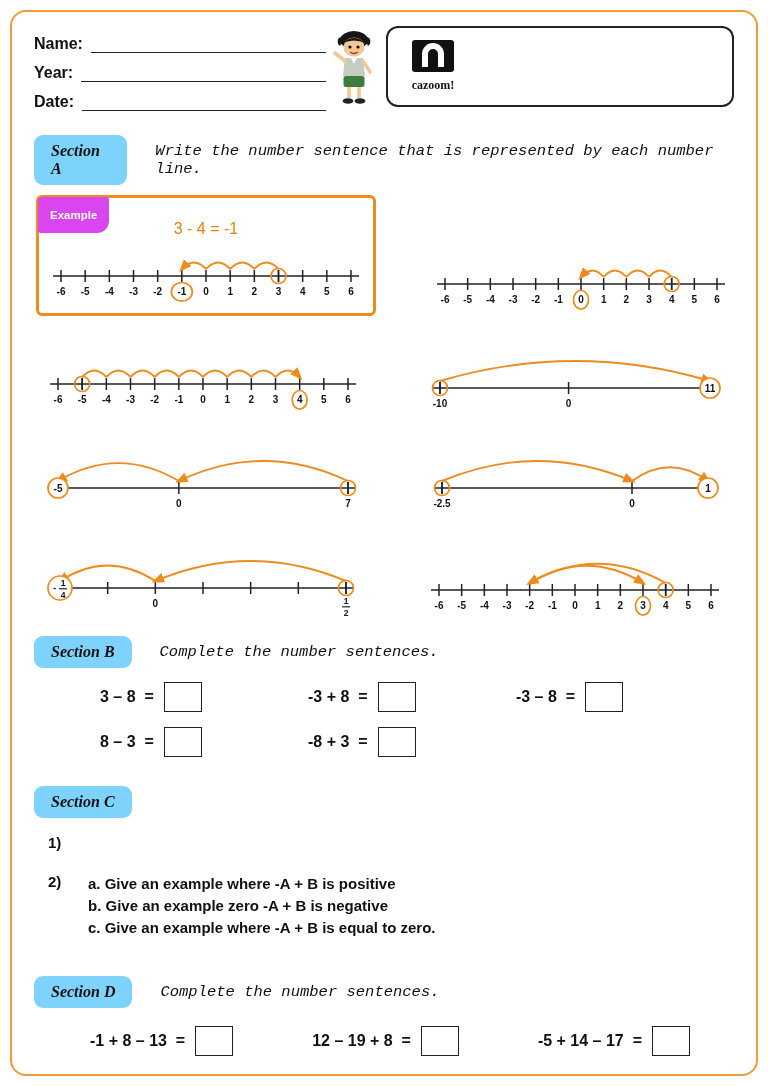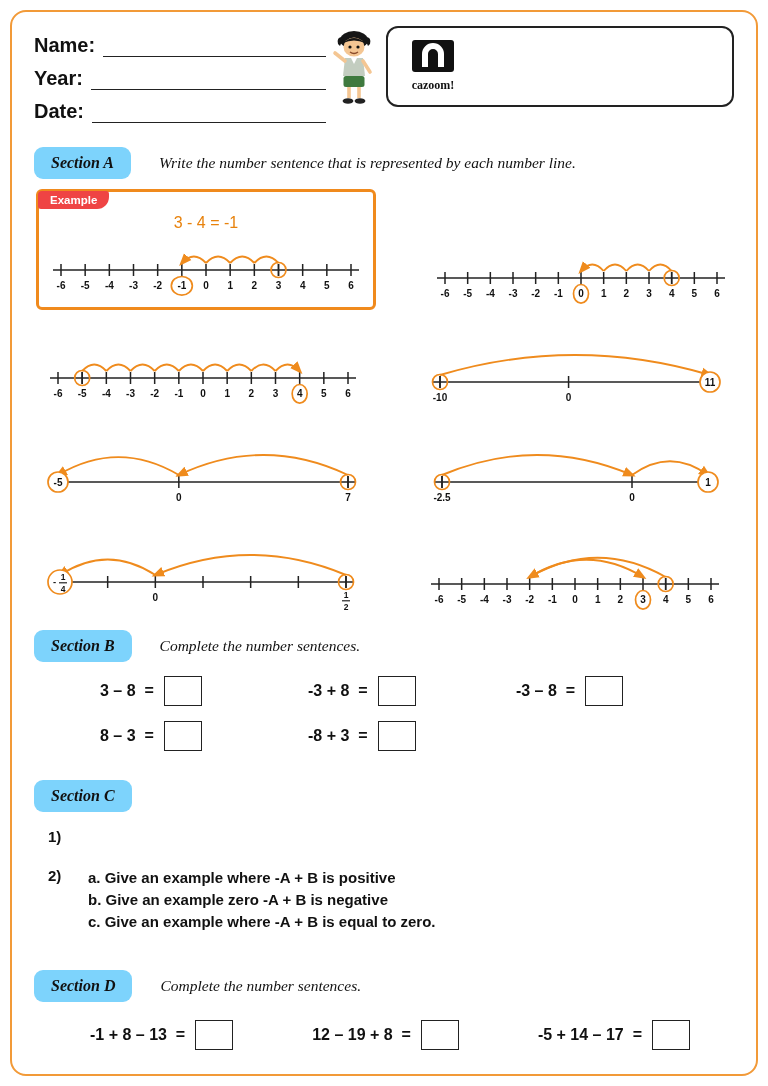--- a/index.html
+++ b/index.html
@@ -13,44 +13,44 @@
     border-radius:16px; pointer-events:none; z-index:5;
   }
   .page {
     position:relative; width:768px; height:1086px;
     padding:26px 34px 24px; display:flex; flex-direction:column;
   }
   
   .header { display:flex; align-items:flex-start; }
   .fields { width:292px; padding-top:8px; }
   .field { display:flex; align-items:flex-end; margin-bottom:10px; }
-  .field .lbl { font-weight:bold; font-size:20px; margin-right:8px; }
+  .field .lbl { font-weight:bold; font-size:16px; margin-right:8px; }
   .field .wline { flex:1; border-bottom:1.6px solid #222; height:19px; }
   .mascot-wrap { width:56px; display:flex; justify-content:center; padding-top:2px; }
   .title-box {
     flex:1; border:2.3px solid #222; border-radius:12px;
     padding:12px 12px 12px 16px; display:flex; align-items:center; margin-left:4px;
   }
   .title { flex:1; font-size:23px; font-weight:bold; line-height:1.22; }
   .logo { text-align:center; width:58px; }
   .logo-text { font-family:"Liberation Serif", serif; font-weight:bold; font-size:12px; margin-top:2px; }
   
   .sec-head { display:flex; align-items:center; margin-top:14px; }
   .sec-pill {
     background:#7dd3fc; border-radius:9px; padding:7px 17px;
     font-family:"Liberation Serif", serif; font-style:italic; font-weight:bold; font-size:16px;
   }
-  .sec-inst { font-family:Liberation Serif, serif; font-style:italic; font-size:15.5px; margin-left:28px; }
+  .sec-inst { font-family:Liberation Mono, monospace; font-style:italic; font-size:15.5px; margin-left:28px; }
   
   .nl-row { display:flex; justify-content:space-between; align-items:flex-end; margin-top:22px; padding:0 8px; }
   .nl-row.first { margin-top:10px; padding:0 2px; }
   .example-box { border:3px solid #F08A1D; border-radius:6px; position:relative; padding:22px 6px 5px; }
   .example-tab {
-    position:absolute; top:-1px; left:-1px; background:#ef4444; color:#fff;
-    font-weight:bold; font-size:11.5px; padding:3px 12px; border-radius:4px 3px 12px 3px;
+    position:absolute; top:-1px; left:-1px; background:#d946ef; color:#fff;
+    font-weight:bold; font-size:11.5px; padding:12px 12px; border-radius:4px 3px 12px 3px;
   }
   .example-eq { color:#E8820C; font-weight:normal; font-size:16px; text-align:center; margin-bottom:2px; }
   
   .eq-grid { display:flex; flex-wrap:wrap; margin:14px 10px 0 66px;align-items:center; }
   .eq-grid .eq-item { width:33.33%; margin-bottom:15px; }
   .eq-item { display:flex; align-items:center; }
   .eq-text { font-weight:bold; font-size:16px; white-space:pre; }
   .ans-box { width:38px; height:30px; border:1.6px solid #222; background:#fff; margin-left:10px; display:inline-block; }
   .eq-row { display:flex; justify-content:space-between; margin:18px 44px 0 56px; }
   

